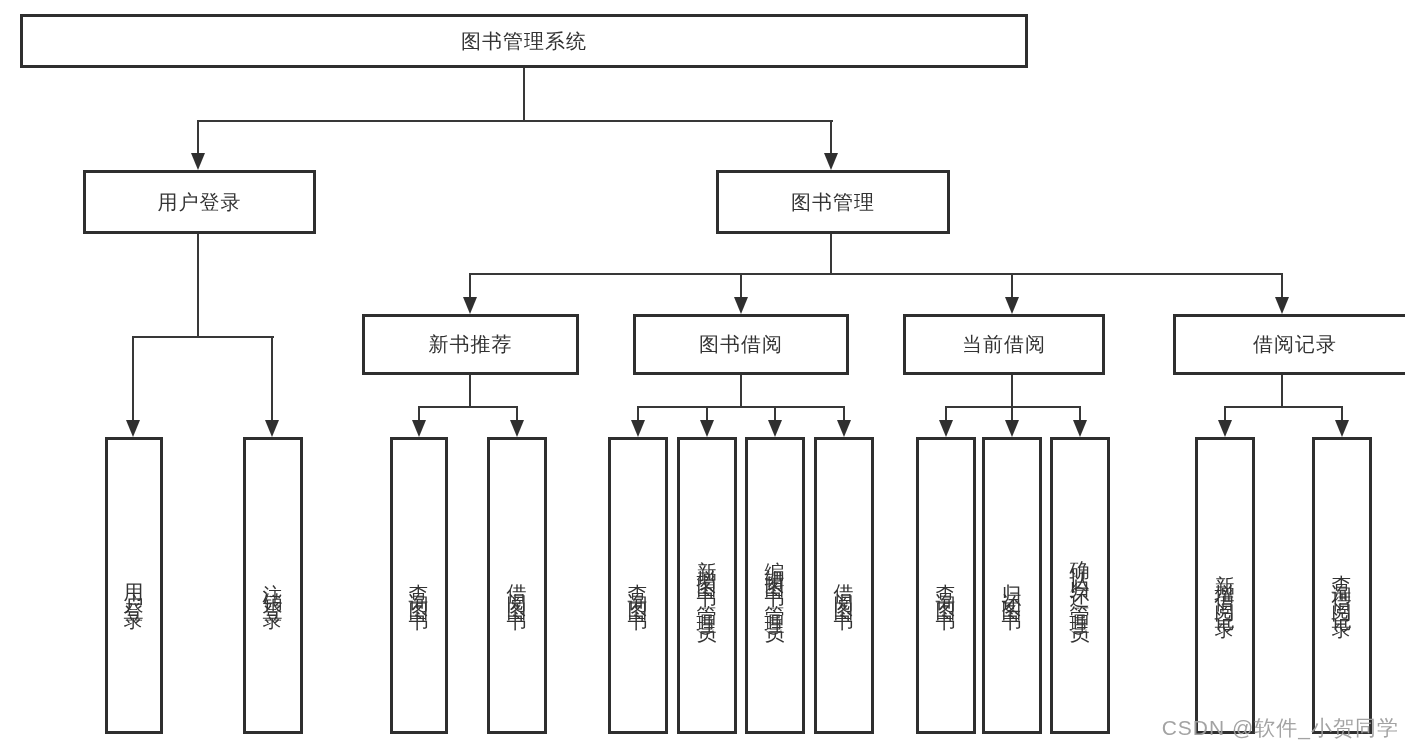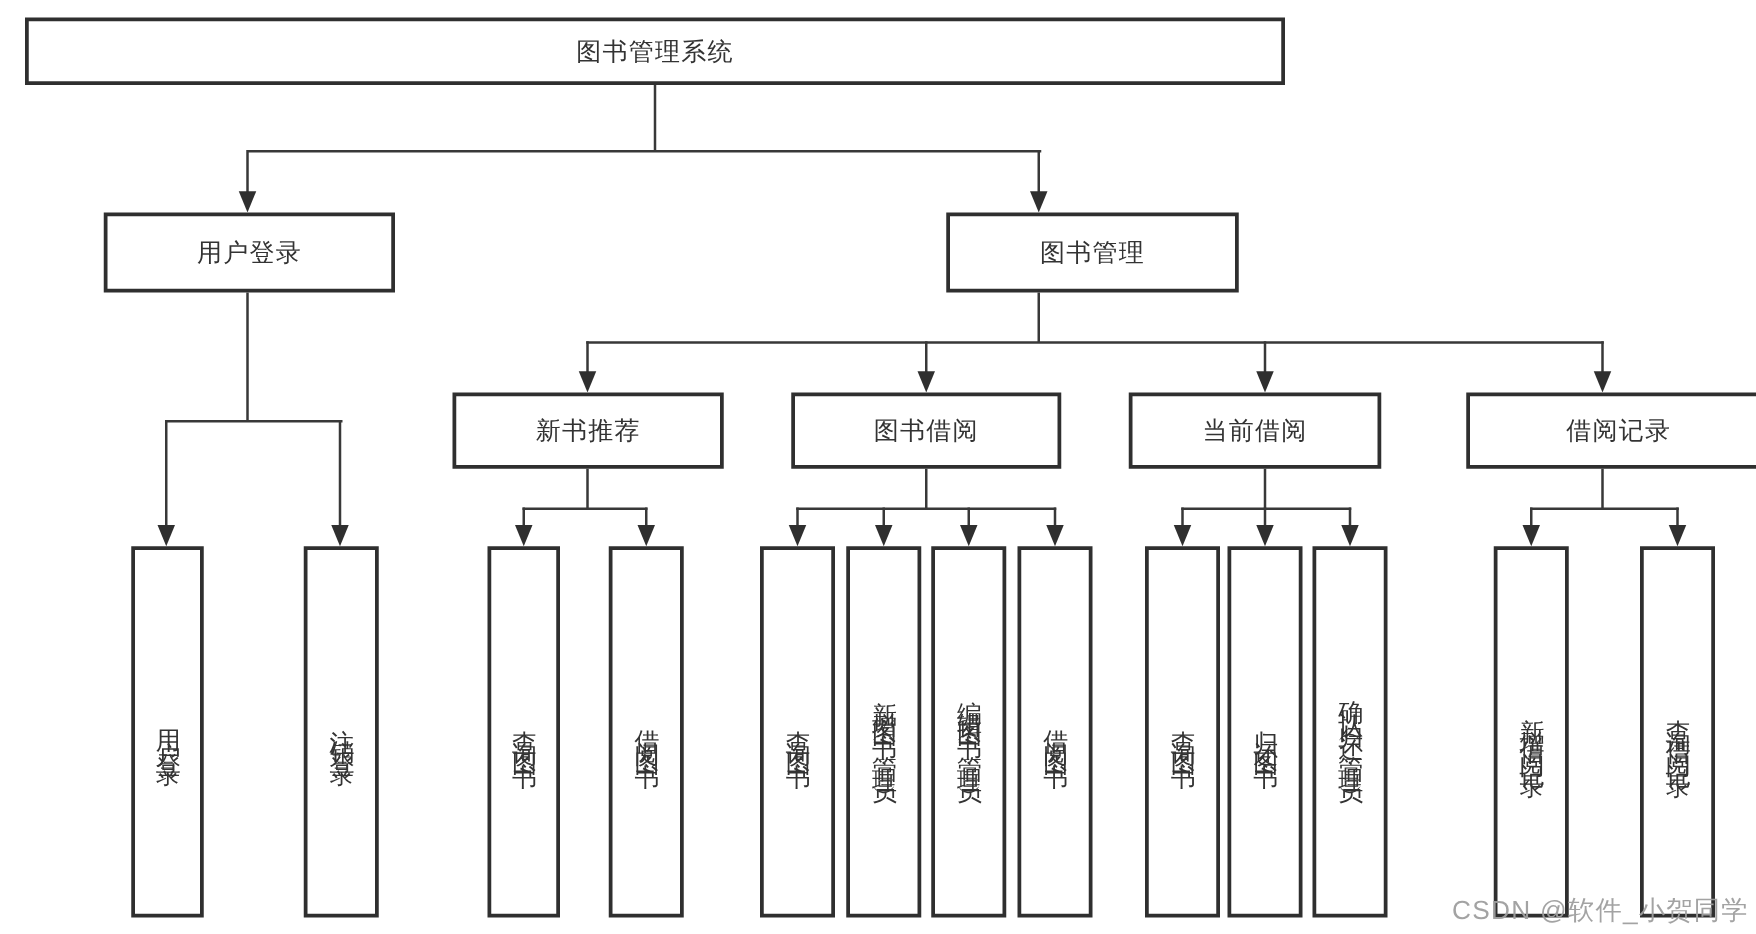--- a/index.html
+++ b/index.html
@@ -42,21 +42,21 @@
   <div class="vl" style="left:523px;top:68px;height:53px"></div>
   <div class="hl" style="left:198px;top:120px;width:635px"></div>
   <div class="vl" style="left:197px;top:120px;height:34px"></div>
   <div class="ar" style="left:191px;top:153px"></div>
   <div class="vl" style="left:830px;top:120px;height:34px"></div>
   <div class="ar" style="left:824px;top:153px"></div>
 
   <div class="box" style="left:83px;top:170px;width:233px;height:64px">
     <span>用户登录</span>
   </div>
-  <div class="box" style="left:757px;top:170px;width:234px;height:64px">
+  <div class="box" style="left:716px;top:170px;width:234px;height:64px">
     <span>图书管理</span>
   </div>
 
   <div class="vl" style="left:197px;top:234px;height:103px"></div>
   <div class="hl" style="left:133px;top:336px;width:141px"></div>
   <div class="vl" style="left:132px;top:336px;height:84px"></div>
   <div class="ar" style="left:126px;top:420px"></div>
   <div class="vl" style="left:271px;top:336px;height:84px"></div>
   <div class="ar" style="left:265px;top:420px"></div>
 

